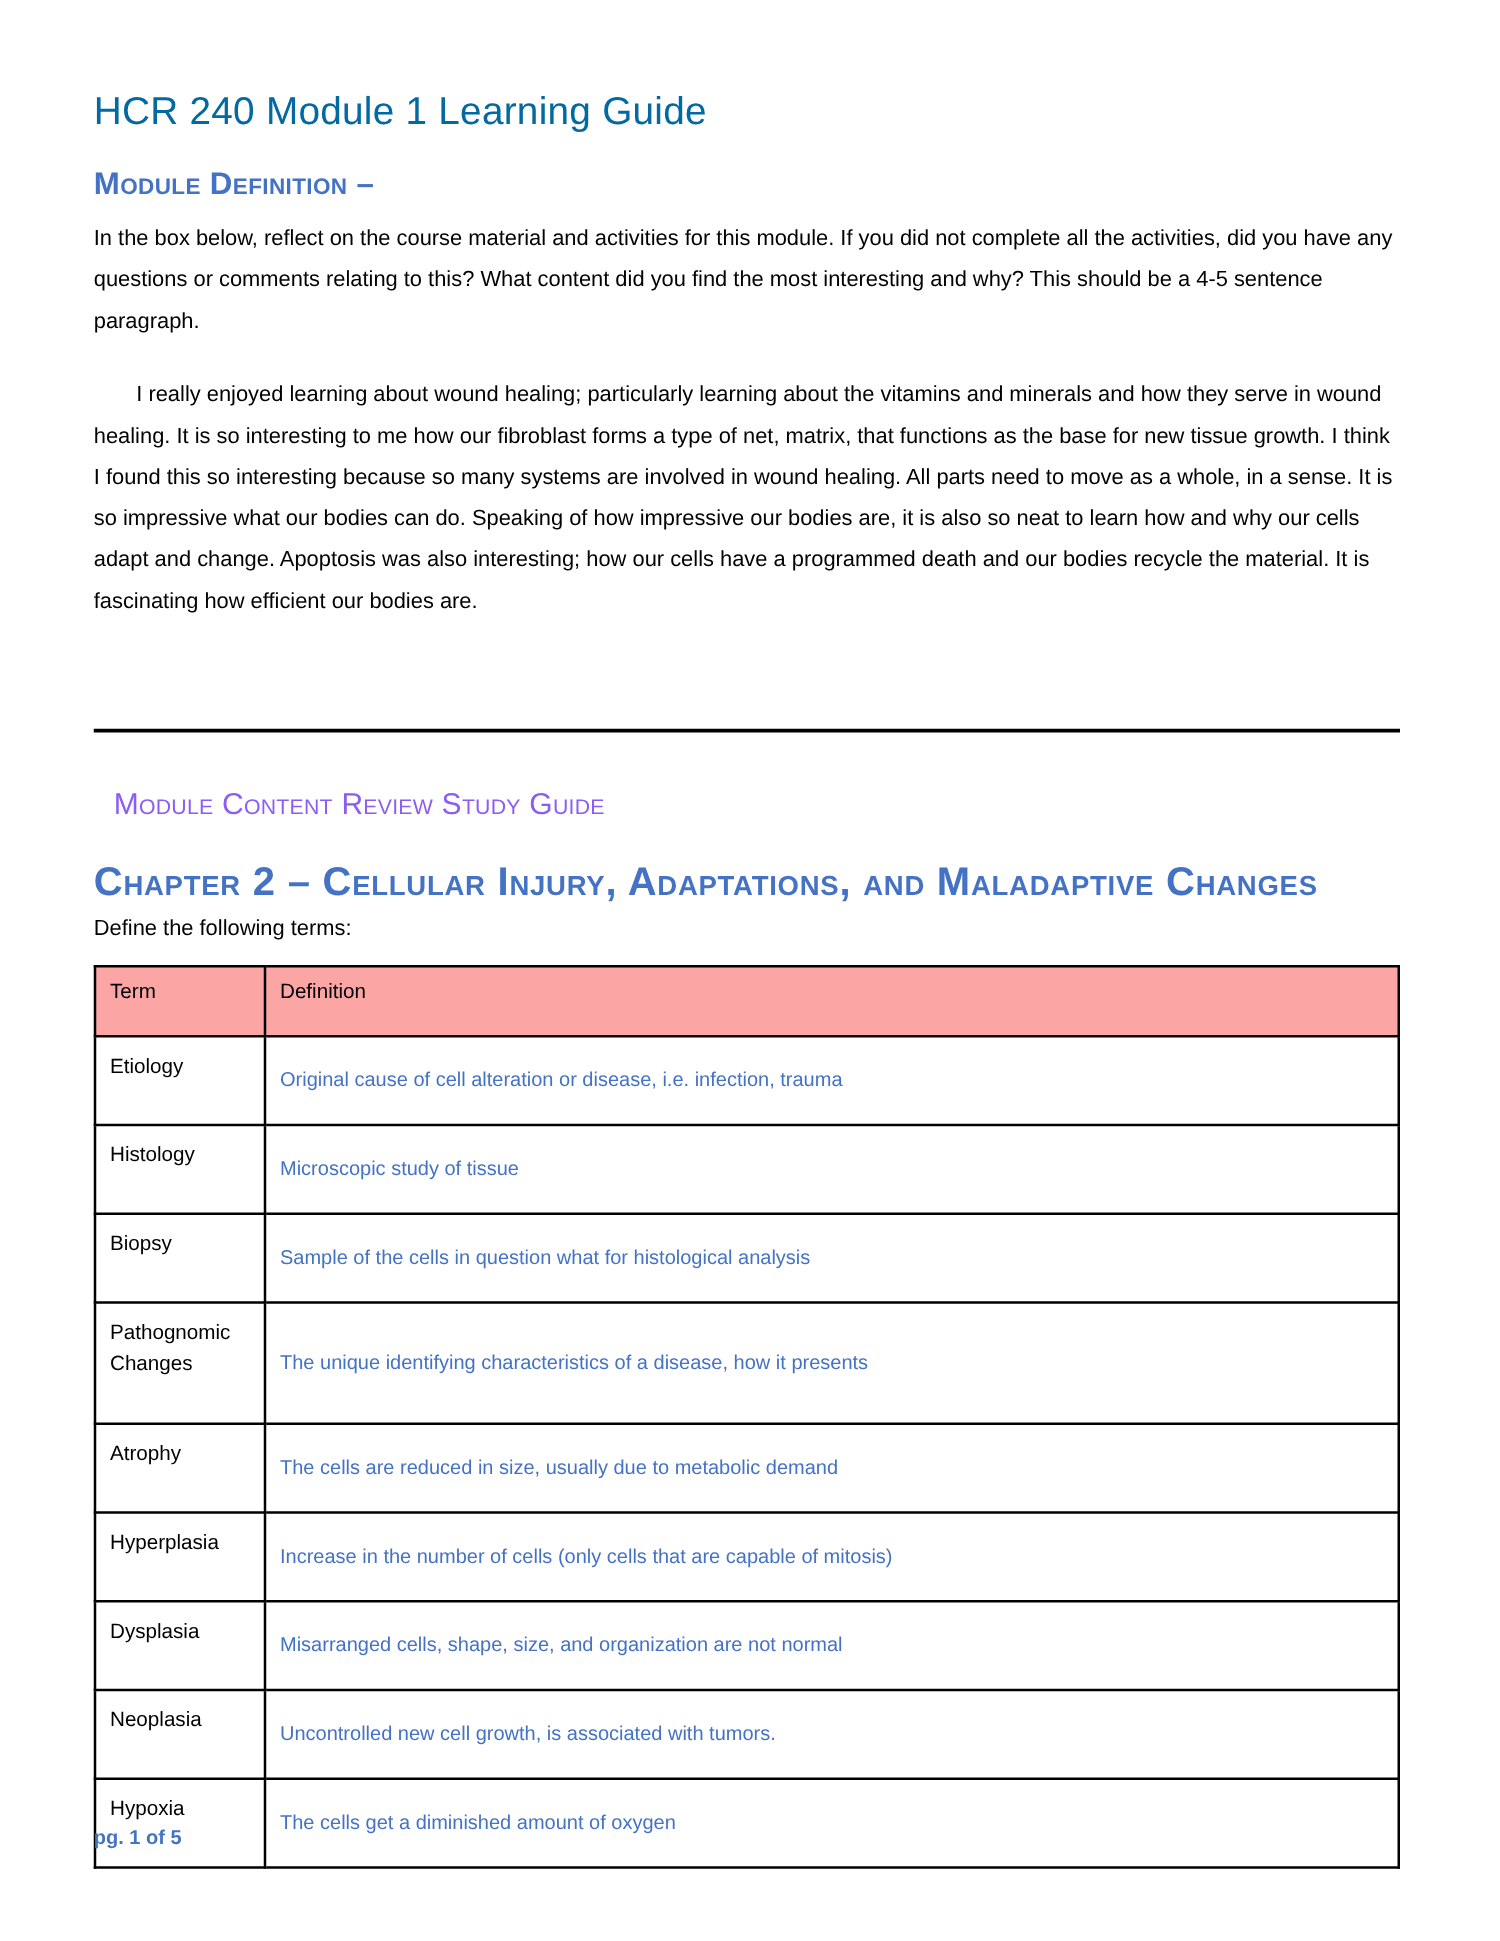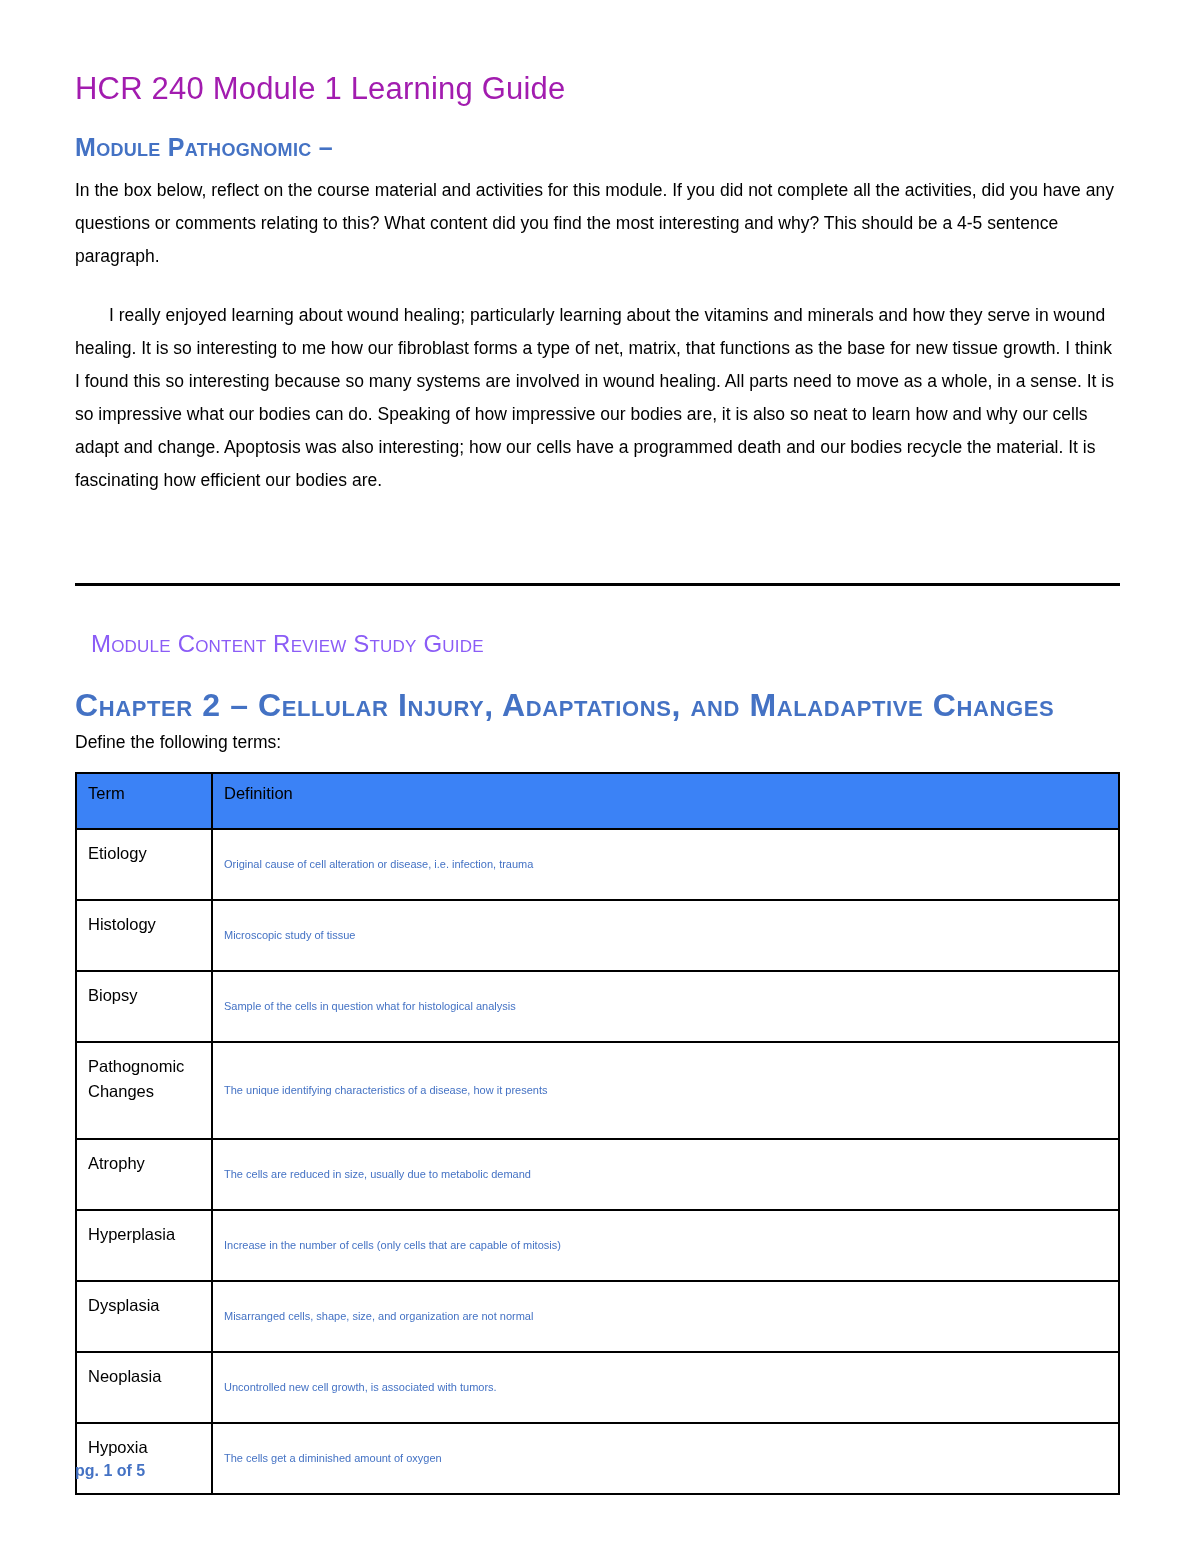--- a/index.html
+++ b/index.html
@@ -26,21 +26,21 @@
   }
   .content {
     position: absolute;
     left: 75px;
     top: 0;
     width: 1045px;
   }
 
   
   .doc-title {
-    color: #a21caf;
+    color: #0369a1;
     font-size: 31px;
     font-weight: 400;
     letter-spacing: 0.2px;
     margin: 0;
     padding-top: 72px;
     line-height: 1.1;
     white-space: nowrap;
   }
 
   
@@ -121,41 +121,41 @@
     width: 1045px;
     table-layout: fixed;
   }
   .terms-table th,
   .terms-table td {
     border: 2px solid #000000;
     padding: 0;
     vertical-align: middle;
   }
   .terms-table th {
-    background: #3b82f6;
+    background: #fca5a5;
     text-align: left;
     font-weight: 400;
     font-size: 16.5px;
     color: #000000;
     height: 44px;
     vertical-align: top;
     padding: 10px 11px 0 11px;
   }
   .col-term {
     width: 136px;
   }
   td.term-cell {
     font-size: 16.5px;
     color: #000000;
     vertical-align: top;
     padding: 11px 11px 6px 11px;
     line-height: 25px;
   }
   td.def-cell {
-    font-size: 11px;
+    font-size: 16px;
     color: #4472C4;
     vertical-align: middle;
     padding: 6px 11px 6px 11px;
     line-height: 25px;
   }
   tr.row-std td { height: 52px; }
   tr.row-tall td { height: 78px; }
 
   
   .footer {
@@ -168,21 +168,21 @@
   }
 </style>
 </head>
 <body>
 
 <div class="page">
   <div class="content">
 
     <h1 class="doc-title">HCR 240 Module 1 Learning Guide</h1>
 
-    <h2 class="h-smallcaps-blue">Module Pathognomic –</h2>
+    <h2 class="h-smallcaps-blue">Module Definition –</h2>
 
     <p class="para instructions">In the box below, reflect on the course material and activities for this module. If you did not complete all the activities, did you have any questions or comments relating to this? What content did you find the most interesting and why? This should be a 4-5 sentence paragraph.</p>
 
     <p class="para reflection">I really enjoyed learning about wound healing; particularly learning about the vitamins and minerals and how they serve in wound healing. It is so interesting to me how our fibroblast forms a type of net, matrix, that functions as the base for new tissue growth. I think I found this so interesting because so many systems are involved in wound healing. All parts need to move as a whole, in a sense. It is so impressive what our bodies can do. Speaking of how impressive our bodies are, it is also so neat to learn how and why our cells adapt and change. Apoptosis was also interesting; how our cells have a programmed death and our bodies recycle the material. It is fascinating how efficient our bodies are.</p>
 
     <hr class="rule">
 
     <h2 class="h-smallcaps-black">Module Content Review Study Guide</h2>
 
     <h2 class="chapter-heading">Chapter 2 – Cellular Injury, Adaptations, and Maladaptive Changes</h2>

